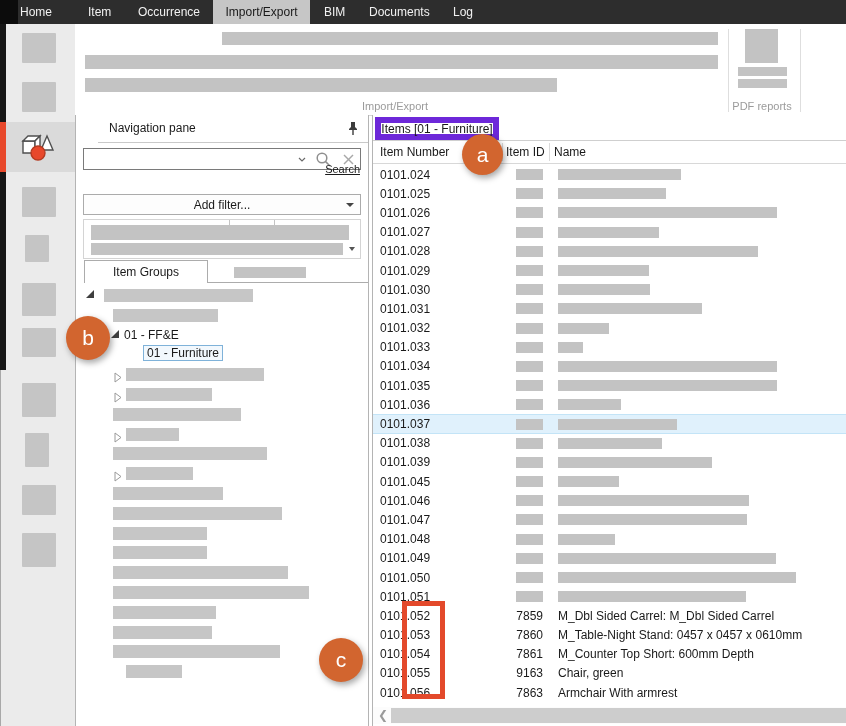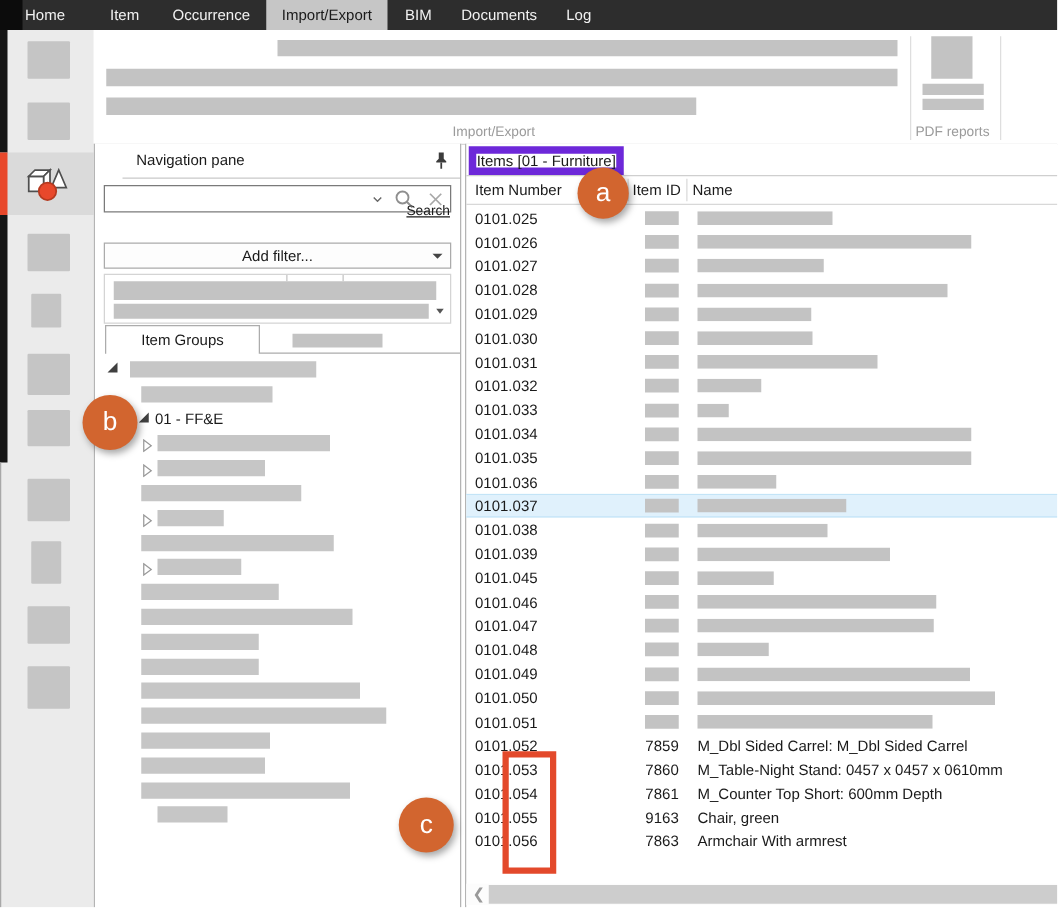--- a/index.html
+++ b/index.html
@@ -212,20 +212,23 @@
         <div class="tree-row">
           <span class="tbar" style="left: 37px; width: 105px;"></span>
         </div>
         <div class="tree-row">
           <span class="tmark" style="left: 35px;">
             <span class="tri-exp"></span>
           </span>
           <span class="tlabel" style="left: 48px;">01 - FF&amp;E</span>
         </div>
         <div class="tree-row">
+          <span class="tlabel sel" style="left: 67px;">01 - Furniture</span>
+        </div>
+        <div class="tree-row">
           <span class="tmark" style="left: 38px;"><svg width="8" height="11" viewBox="0 0 8 11">
               <path d="M1 1 L7 5.5 L1 10 Z" fill="#ffffff" stroke="#9a9a9a"></path>
             </svg></span>
           <span class="tbar" style="left: 50px; width: 138px;"></span>
         </div>
         <div class="tree-row">
           <span class="tmark" style="left: 38px;"><svg width="8" height="11" viewBox="0 0 8 11">
               <path d="M1 1 L7 5.5 L1 10 Z" fill="#ffffff" stroke="#9a9a9a"></path>
             </svg></span>
           <span class="tbar" style="left: 50px; width: 86px;"></span>
@@ -288,20 +291,29 @@
     <div class="ip-tabline"></div>
     <div class="ip-header">
       <span class="h-num">Item Number</span>
       <span class="h-sep h-sep1"></span>
       <span class="h-id">Item ID</span>
       <span class="h-sep h-sep2"></span>
       <span class="h-name">Name</span>
     </div>
     <div class="tbody" id="tbody">
         <div class="trow">
+          <span class="c-num">0101.024</span>
+          <span class="c-id">
+            <span class="ph idb"></span>
+          </span>
+          <span class="c-name">
+            <span class="ph nb" style="width: 123px;"></span>
+          </span>
+        </div>
+        <div class="trow">
           <span class="c-num">0101.025</span>
           <span class="c-id">
             <span class="ph idb"></span>
           </span>
           <span class="c-name">
             <span class="ph nb" style="width: 108px;"></span>
           </span>
         </div>
         <div class="trow">
           <span class="c-num">0101.026</span>

